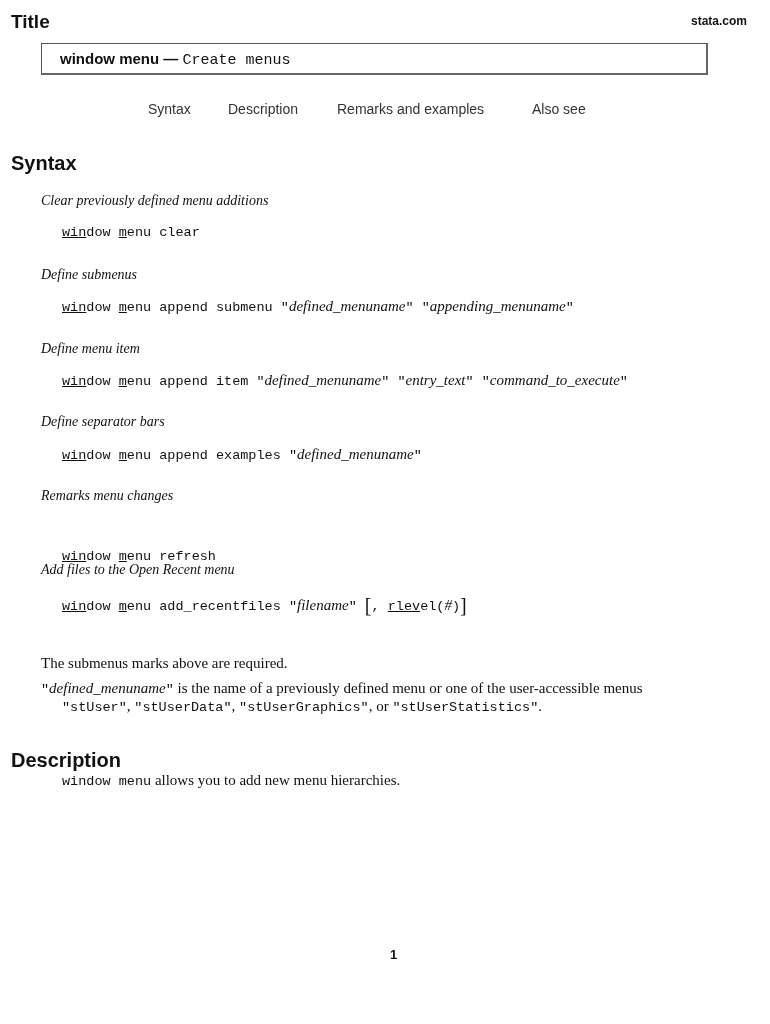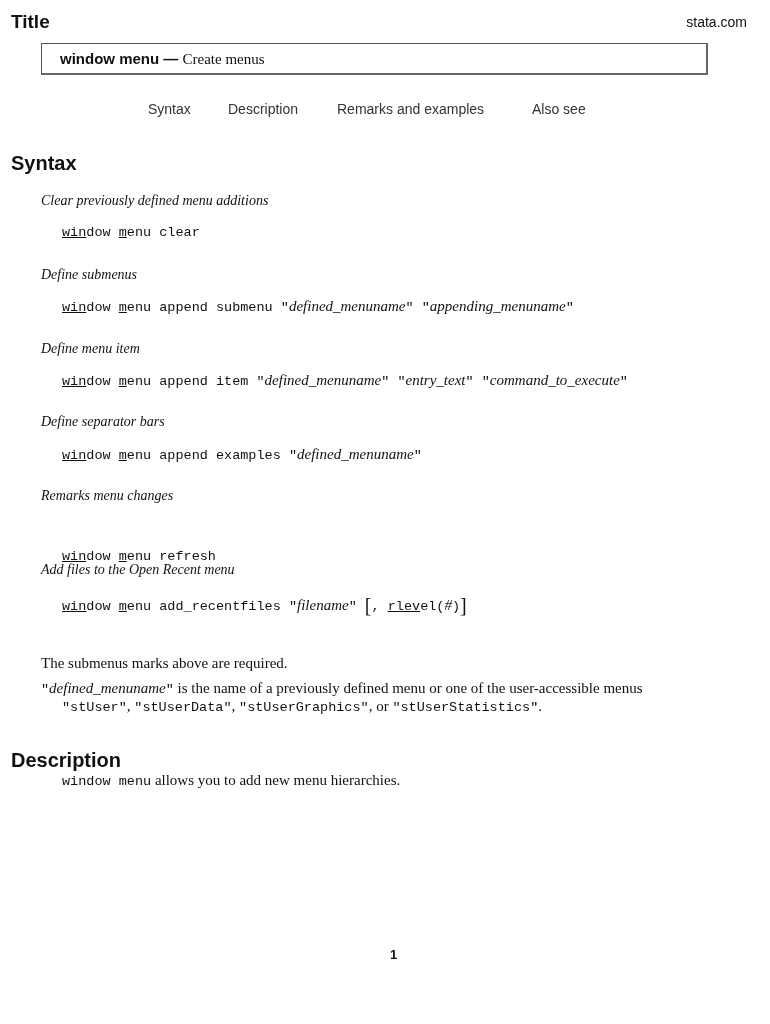--- a/index.html
+++ b/index.html
@@ -6,30 +6,30 @@
   body {
     width: 770px; height: 1024px; position: relative; overflow: hidden;
     color: #111111;
     font-family: "Liberation Serif", "DejaVu Serif", serif;
   }
   .sans { font-family: "Liberation Sans", "DejaVu Sans", sans-serif; }
   .mono { font-family: "Liberation Mono", "DejaVu Sans Mono", monospace; }
   .abs { position: absolute; white-space: nowrap; }
 
   .page-title { left: 11px; top: 11px; font-size: 19px; font-weight: bold; }
-  .brand { right: 23px; top: 14px; font-size: 14px; font-weight: normal; }
+  .brand { right: 23px; top: 14px; font-size: 12px; font-weight: bold; }
 
   .title-box {
     position: absolute; left: 41px; top: 43px; width: 667px; height: 32px;
     border: 1px solid #555; border-right: 2px solid #666; border-bottom: 2px solid #666;
     box-sizing: border-box;
   }
   .title-box .cmd { position: absolute; left: 18px; top: 6px; font-size: 15px; font-weight: bold; }
   .title-box .dash { font-weight: bold; }
-  .title-box .desc { font-family: Liberation Serif, serif; font-weight: normal; font-size: 15px; }
+  .title-box .desc { font-family: Liberation Mono, monospace; font-weight: normal; font-size: 15px; }
 
   .nav { position: absolute; top: 101px; left: 0; width: 770px; height: 20px; }
   .nav a { position: absolute; font-size: 14px; color: #333; text-decoration: none; cursor: pointer; }
 
   .section-head { left: 11px; font-size: 20px; font-weight: bold; }
 
   .caption { left: 41px; font-size: 14px; font-style: italic; }
   .code { left: 62px; font-size: 13.5px; }
   .code u { text-decoration: underline; }
   .code i { font-family: "Liberation Serif", serif; font-size: 15px; }

